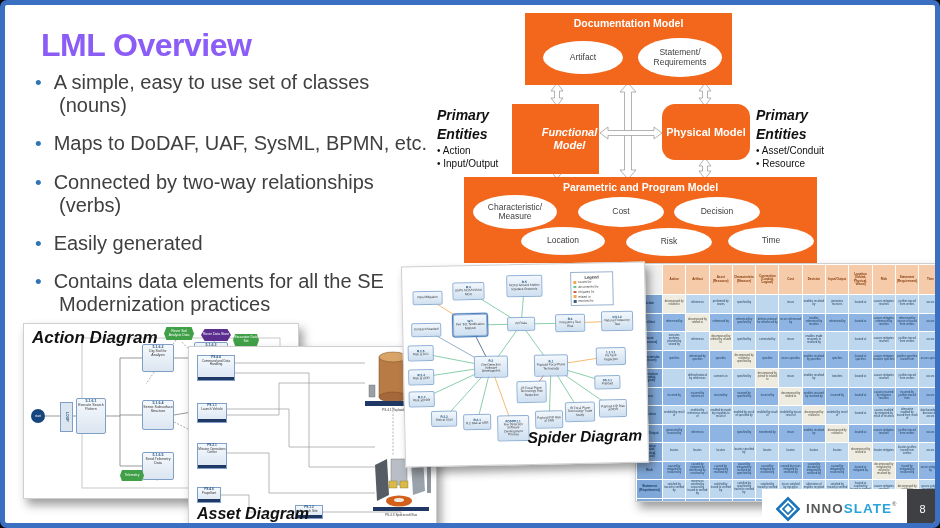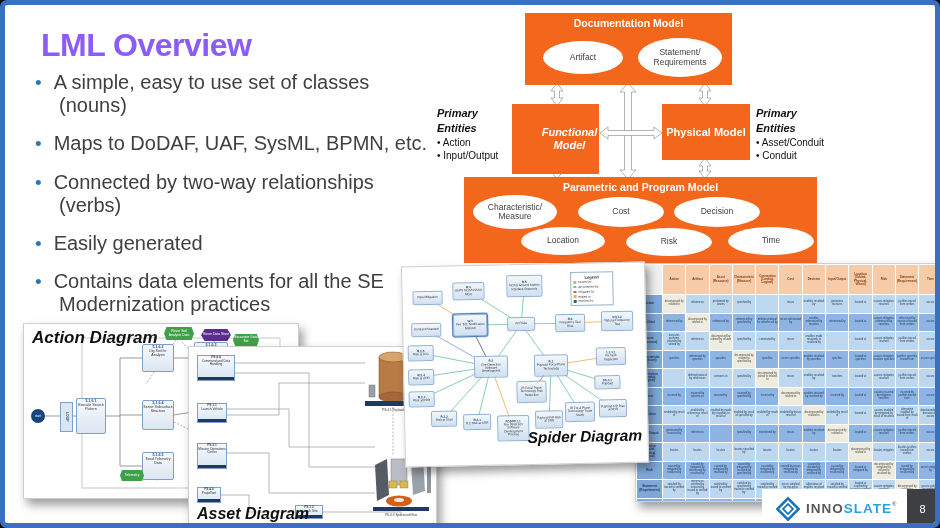--- a/index.html
+++ b/index.html
@@ -13,21 +13,21 @@
   .bullets li{font-size:20px;line-height:1.16;margin-bottom:15px;padding-left:24px;text-indent:-24px;color:#404040;}
   .bullets li::before{content:"•";color:#2e75b6;margin-right:12px;font-size:19px;}
   
   .model{position:absolute;left:428px;top:2px;width:404px;height:258px;}
   .model .arrows{position:absolute;left:0;top:0;}
   .obox{position:absolute;background:#f2671c;color:#fff;font-weight:bold;text-align:center;}
   .obox .ot{font-size:10.5px;padding-top:4px;}
   .ellipse{position:absolute;background:#fff;border-radius:50%;display:flex;align-items:center;
     justify-content:center;text-align:center;color:#404040;font-size:8.5px;line-height:1.1;padding:0 6px;box-sizing:border-box;}
   .pe{position:absolute;font-size:10px;color:#111;line-height:1.35;}
-  .pe .peh{font-weight:bold;font-style:italic;font-size:11px;}
+  .pe .peh{font-weight:bold;font-style:italic;font-size:14px;}
   .pe div.it::before{content:"• ";}
   .fm-label{display:flex;width:100%;height:100%;align-items:center;justify-content:center;font-size:11px;line-height:1.15;}
   
   .panel{position:absolute;background:#fff;border:1px solid #cfcfcf;box-shadow:4px 6px 9px rgba(40,40,40,.45);}
   .ptitle{position:absolute;font-style:italic;font-weight:bold;color:#111;}
   
   #action{left:18px;top:318px;width:274px;height:174px;z-index:1;}
   .ad-box{position:absolute;background:linear-gradient(#f5f9fd,#dce6f1);border:.5px solid #7f9fc6;
     border-radius:2px;font-size:3.6px;line-height:1.1;text-align:center;color:#333;box-sizing:border-box;padding-top:1px;}
   .ad-box .bid{display:block;color:#1f4e79;font-weight:bold;font-size:3.6px;}
@@ -105,21 +105,21 @@
 
     <div class="obox" style="left:92px;top:6px;width:207px;height:72px;">
       <div class="ot">Documentation Model</div>
     </div>
     <div class="ellipse" style="left:110px;top:34px;width:80px;height:33px;">Artifact</div>
     <div class="ellipse" style="left:205px;top:31px;width:84px;height:39px;">Statement/ Requirements</div>
 
     <div class="obox" style="left:79px;top:97px;width:87px;height:70px;font-style:italic;">
       <div class="fm-label" style="padding:0 14px;">Functional Model</div>
     </div>
-    <div class="obox" style="left:229px;top:97px;width:88px;height:56px;">
+    <div class="obox" style="left:229px;top:97px;width:88px;height:56px;border-radius:13px;">
       <div class="fm-label">Physical Model</div>
     </div>
 
     <div class="obox" style="left:31px;top:170px;width:353px;height:86px;">
       <div class="ot">Parametric and Program Model</div>
     </div>
     <div class="ellipse" style="left:40px;top:188px;width:84px;height:34px;">Characteristic/ Measure</div>
     <div class="ellipse" style="left:145px;top:190px;width:86px;height:30px;">Cost</div>
     <div class="ellipse" style="left:241px;top:190px;width:86px;height:30px;">Decision</div>
     <div class="ellipse" style="left:88px;top:220px;width:84px;height:28px;">Location</div>
@@ -127,21 +127,21 @@
     <div class="ellipse" style="left:295px;top:220px;width:86px;height:28px;">Time</div>
 
     <div class="pe" style="left:4px;top:99px;width:76px;">
       <div class="peh">Primary Entities</div>
       <div class="it">Action</div>
       <div class="it">Input/Output</div>
     </div>
     <div class="pe" style="left:323px;top:99px;width:80px;">
       <div class="peh">Primary Entities</div>
       <div class="it">Asset/Conduit</div>
-      <div class="it">Conduit</div>
+      <div class="it">Resource</div>
     </div>
   </div>
 
   <div class="panel" id="action">
     <svg width="274" height="174" viewBox="0 0 274 174" style="position:absolute;left:0;top:0;">
       <rect x="58" y="14" width="198" height="150" fill="none" stroke="#b0b0b0" stroke-width=".7"></rect>
       <g stroke="#6f6f6f" stroke-width=".7" fill="none">
         <path d="M21,92 L36,92"></path>
           <path d="M47,92 L52,92"></path>
         <path d="M82,92 L96,92"></path>

